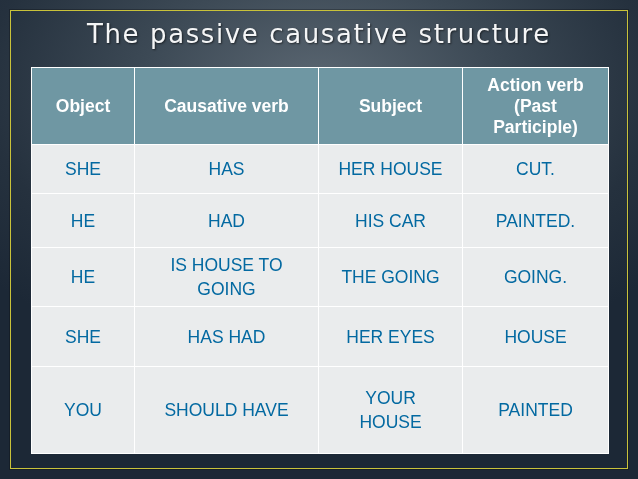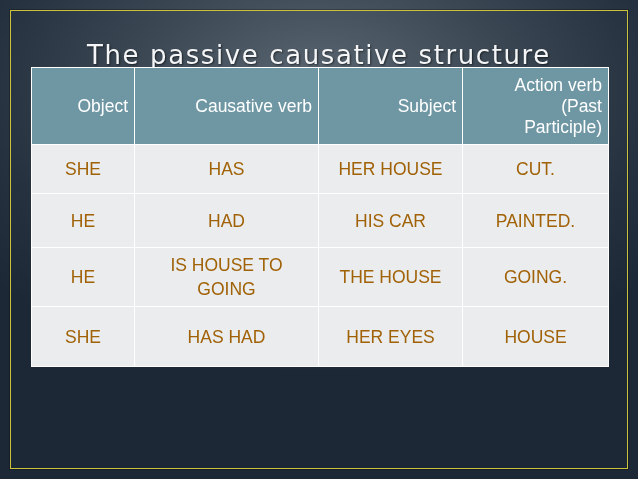--- a/index.html
+++ b/index.html
@@ -28,49 +28,47 @@
       left: 0;
       top: 18px;
       width: 638px;
       text-align: center;
       color: #f4f5f6;
       font-family: "DejaVu Sans", sans-serif;
       font-size: 26px;
       letter-spacing: 1.6px;
       text-shadow: 1px 1px 2px rgba(0,0,0,0.55);
       line-height: 32px;
-      margin-top: 21px;
     }
     table.grid {
       position: absolute;
       left: 31px;
       top: 67px;
       width: 577px;
       border-collapse: collapse;
       table-layout: fixed;
     }
     table.grid th, table.grid td {
       border: 1.5px solid #ffffff;
       text-align: center;
       vertical-align: middle;
       padding: 0 6px;
       font-family: "Liberation Sans", sans-serif;
     }
     table.grid th {
       background: #6f97a3;
       color: #ffffff;
-      font-weight: normal;
+      font-weight: bold;
       font-size: 17.5px;
       line-height: 21px;
       height: 76px;
-      text-align: right;
     }
     table.grid td {
       background: #eaeced;
-      color: #a16207;
+      color: #0369a1;
       font-size: 17.5px;
       line-height: 24px;
     }
     tr.r1 td { height: 48px; }
     tr.r2 td { height: 53px; }
     tr.r3 td { height: 58px; }
     tr.r4 td { height: 59px; }
     tr.r5 td { height: 86px; }
     .col1 { width: 103px; }
     .col2 { width: 184px; }
@@ -118,23 +116,32 @@
       <td>HAD</td>
       <td>HIS CAR</td>
       <td>PAINTED.</td>
     </tr>
     <tr class="r3">
       <td>HE</td>
       <td>
         <span class="hdr-sub">IS HOUSE TO</span>
         <span class="hdr-sub">GOING</span>
       </td>
-      <td>THE HOUSE</td>
+      <td>THE GOING</td>
       <td>GOING.</td>
     </tr>
     <tr class="r4">
       <td>SHE</td>
       <td>HAS HAD</td>
       <td>HER EYES</td>
       <td>HOUSE</td>
     </tr>
+    <tr class="r5">
+      <td>YOU</td>
+      <td>SHOULD HAVE</td>
+      <td>
+        <span class="hdr-sub">YOUR</span>
+        <span class="hdr-sub">HOUSE</span>
+      </td>
+      <td>PAINTED</td>
+    </tr>
   </tbody>
 </table>
 
 </body></html>

